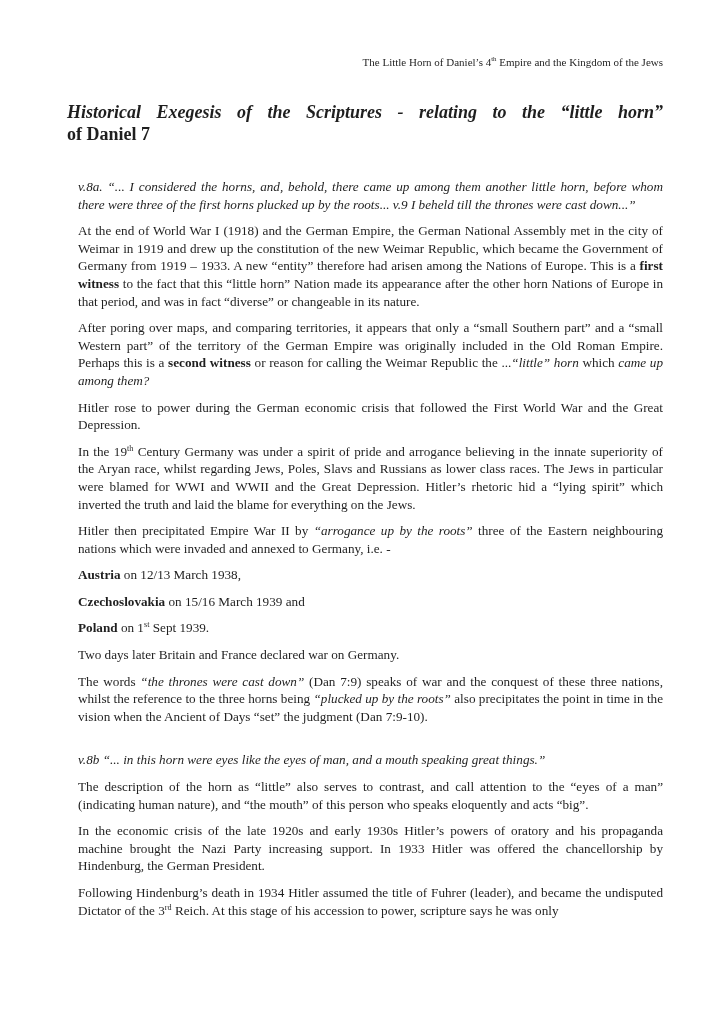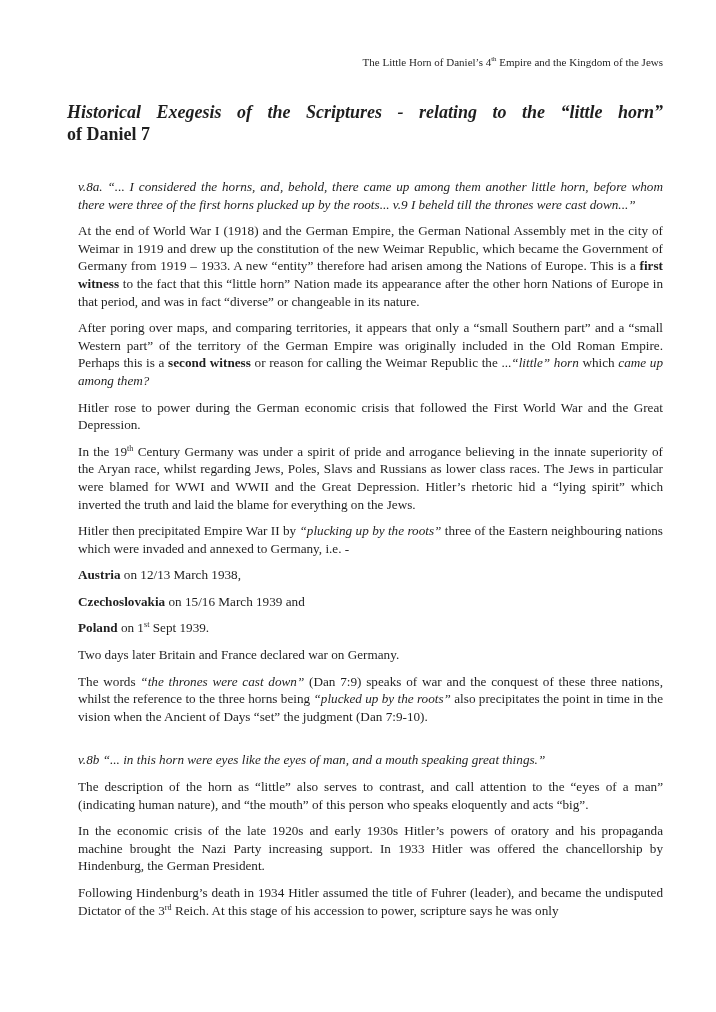--- a/index.html
+++ b/index.html
@@ -68,21 +68,21 @@
     <div class="title-line1">Historical Exegesis of the Scriptures - relating to the “little horn”</div>
     <div class="title-line2">of Daniel 7</div>
   </div>
 
   <div>
       <p class="para quote"><span>v.8a. “... I considered the horns, and, behold, there came up among them another little horn, before whom there were three of the first horns plucked up by the roots...  v.9 I beheld till the thrones were cast down...”</span></p>
       <p class="para"><span>At the end of World War I (1918) and the German Empire, the German National Assembly met in the city of Weimar in 1919 and drew up the constitution of the new Weimar Republic, which became the Government of Germany from 1919 – 1933.   A new “entity” therefore had arisen among the Nations of Europe.  This is a </span><span class="b">first witness</span><span> to the fact that this “little horn” Nation made its appearance after the other horn Nations of Europe in that period, and was in fact “diverse” or changeable in its nature.</span></p>
       <p class="para"><span>After poring over maps, and comparing territories, it appears that only a “small Southern part” and a “small Western part” of the territory of the German Empire was originally included in the Old Roman Empire. Perhaps this is a </span><span class="b">second witness</span><span> or reason for calling the Weimar Republic the ...</span><span class="i">“little” horn</span><span> which </span><span class="i">came up among them?</span></p>
       <p class="para"><span>Hitler rose to power during the German economic crisis that followed the First World War and the Great Depression.</span></p>
       <p class="para"><span>In the 19</span><sup>th</sup><span> Century Germany was under a spirit of pride and arrogance believing in the innate superiority of the Aryan race, whilst regarding Jews, Poles, Slavs and Russians as lower class races. The Jews in particular were blamed for WWI and WWII and the Great Depression.  Hitler’s rhetoric hid a “lying spirit” which inverted the truth and laid the blame for everything on the Jews.</span></p>
-      <p class="para"><span>Hitler then precipitated Empire War II by </span><span class="i">“plucking up by the roots”</span><span> three of the Eastern neighbouring nations which were invaded and annexed to Germany, i.e. -</span></p>
+      <p class="para"><span>Hitler then precipitated Empire War II by </span><span class="i">“arrogance up by the roots”</span><span> three of the Eastern neighbouring nations which were invaded and annexed to Germany, i.e. -</span></p>
       <p class="para"><span class="b">Austria</span><span> on 12/13 March 1938,</span></p>
       <p class="para"><span class="b">Czechoslovakia</span><span> on 15/16 March 1939 and</span></p>
       <p class="para"><span class="b">Poland</span><span> on 1</span><sup>st</sup><span> Sept 1939.</span></p>
       <p class="para"><span>Two days later Britain and France declared war on Germany.</span></p>
       <p class="para"><span>The words </span><span class="i">“the thrones were cast down”</span><span> (Dan 7:9) speaks of war and the conquest of these three nations, whilst the reference to the three  horns being </span><span class="i">“plucked up by the roots”</span><span> also precipitates the point in time in the vision when the Ancient of Days “set” the judgment (Dan 7:9-10).</span></p>
       <p class="para quote section-gap"><span>v.8b “... in this horn were eyes like the eyes of man, and a mouth speaking great things.”</span></p>
       <p class="para"><span>The description of the horn as “little” also serves to contrast, and call attention to the “eyes of a man” (indicating human nature), and “the mouth” of this person who speaks eloquently and acts “big”.</span></p>
       <p class="para"><span>In the economic crisis of the late 1920s and early 1930s Hitler’s powers of oratory and his propaganda machine brought the Nazi Party increasing support.  In 1933 Hitler was offered the chancellorship by Hindenburg, the German President.</span></p>
       <p class="para"><span>Following Hindenburg’s death in 1934 Hitler assumed the title of Fuhrer (leader), and became the undisputed Dictator of the 3</span><sup>rd</sup><span> Reich.  At this stage of his accession to power, scripture says he was only</span></p>
     </div>

